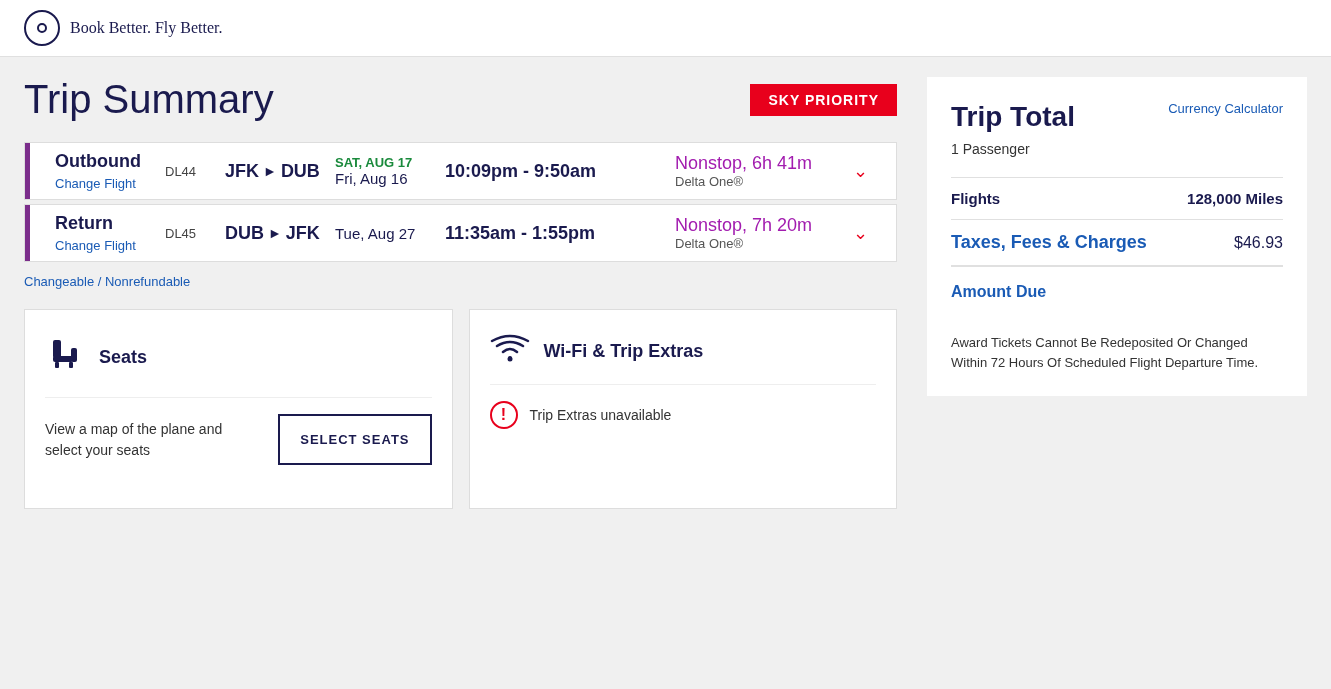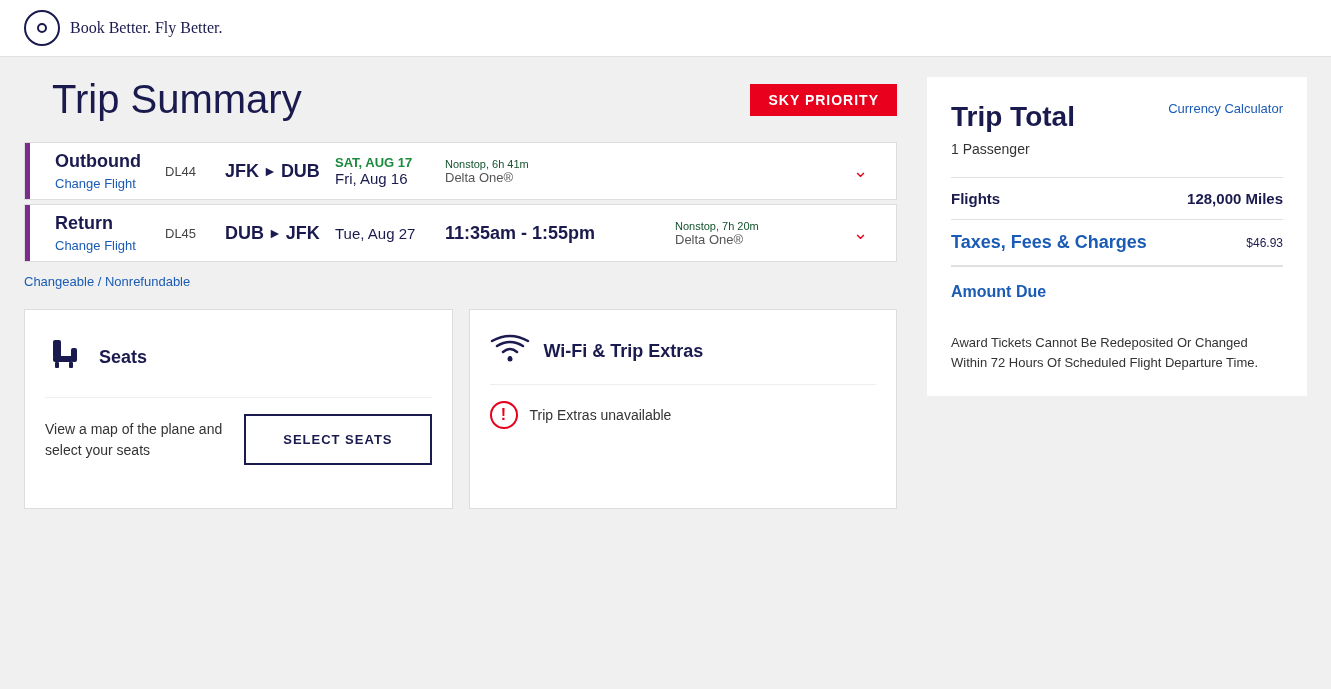--- a/index.html
+++ b/index.html
@@ -46,21 +46,20 @@
     }
     .right-panel {
       width: 380px;
       flex-shrink: 0;
     }
     .page-title-row {
       display: flex;
       align-items: center;
       justify-content: space-between;
       margin-bottom: 20px;
-      margin-left: 28px;
     }
     .page-title {
       font-size: 40px;
       font-weight: 300;
       color: #1a1a4e;
     }
     .sky-priority-badge {
       background: #e8001c;
       color: #fff;
       font-weight: bold;
@@ -133,22 +132,22 @@
       font-weight: bold;
       color: #1a1a4e;
       width: 230px;
     }
     .flight-info-right {
       flex: 1;
       font-size: 13px;
       color: #444;
     }
     .flight-nonstop {
-      font-size: 11px;
-      color: #14532d;
+      font-size: 18px;
+      color: #a21caf;
     }
     .flight-cabin {
       font-size: 13px;
       color: #555;
     }
     .chevron-icon {
       color: #e8001c;
       font-size: 18px;
       cursor: pointer;
       padding: 0 8px;
@@ -198,21 +197,21 @@
       line-height: 1.5;
       flex: 1;
     }
     .select-seats-btn {
       border: 2px solid #1a1a4e;
       background: #fff;
       color: #1a1a4e;
       font-weight: bold;
       font-size: 13px;
       letter-spacing: 1px;
-      padding: 16px 37px;
+      padding: 16px 20px;
       cursor: pointer;
       white-space: nowrap;
     }
     .trip-unavail {
       display: flex;
       align-items: center;
       gap: 12px;
       font-size: 14px;
       color: #333;
     }
@@ -269,21 +268,21 @@
       font-size: 15px;
       font-weight: bold;
       color: #1a1a4e;
     }
     .taxes-label {
       font-size: 18px;
       color: #1a5bb5;
       font-weight: bold;
     }
     .taxes-value {
-      font-size: 12px;
+      font-size: 16px;
       color: #1a1a4e;
     }
     .amount-due-row {
       display: flex;
       justify-content: space-between;
       align-items: flex-start;
       padding: 16px 0;
       border-top: 2px solid #e0e0e0;
     }
     .amount-due-label {
@@ -345,20 +344,21 @@
       <div class="flight-number">DL44</div>
       <div class="flight-route">
         <span>JFK</span>
         <span class="arrow-right">►</span>
         <span>DUB</span>
       </div>
       <div class="flight-date-col">
         <div class="flight-sat-date">SAT, AUG 17</div>
         <div>Fri, Aug 16</div>
       </div>
+      <div class="flight-time">10:09pm - 9:50am</div>
       <div class="flight-info-right">
         <div class="flight-nonstop">Nonstop, 6h 41m</div>
         <div class="flight-cabin">Delta One®</div>
       </div>
       <div class="chevron-icon">⌄</div>
     </div>
 
     <div class="flight-card">
       <div class="flight-card-border"></div>
       <div class="flight-segment-label">

